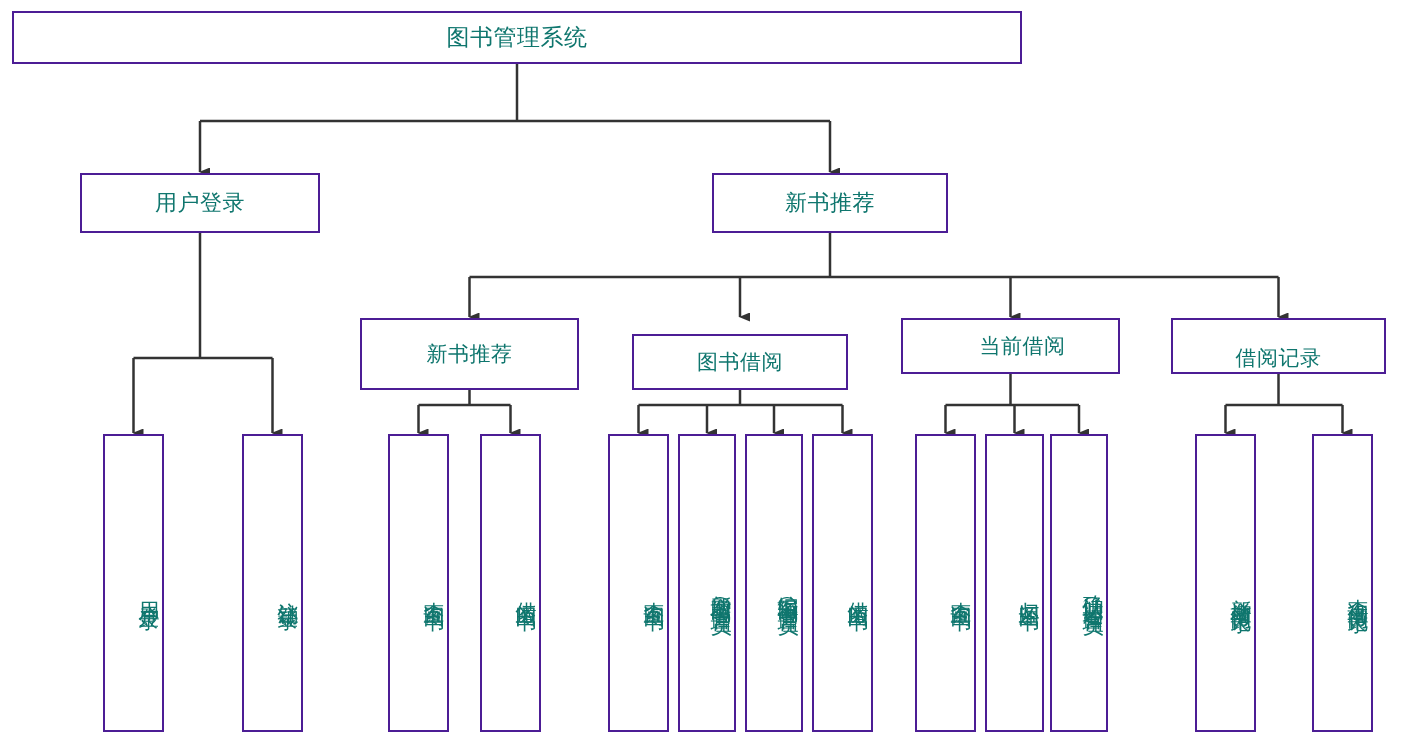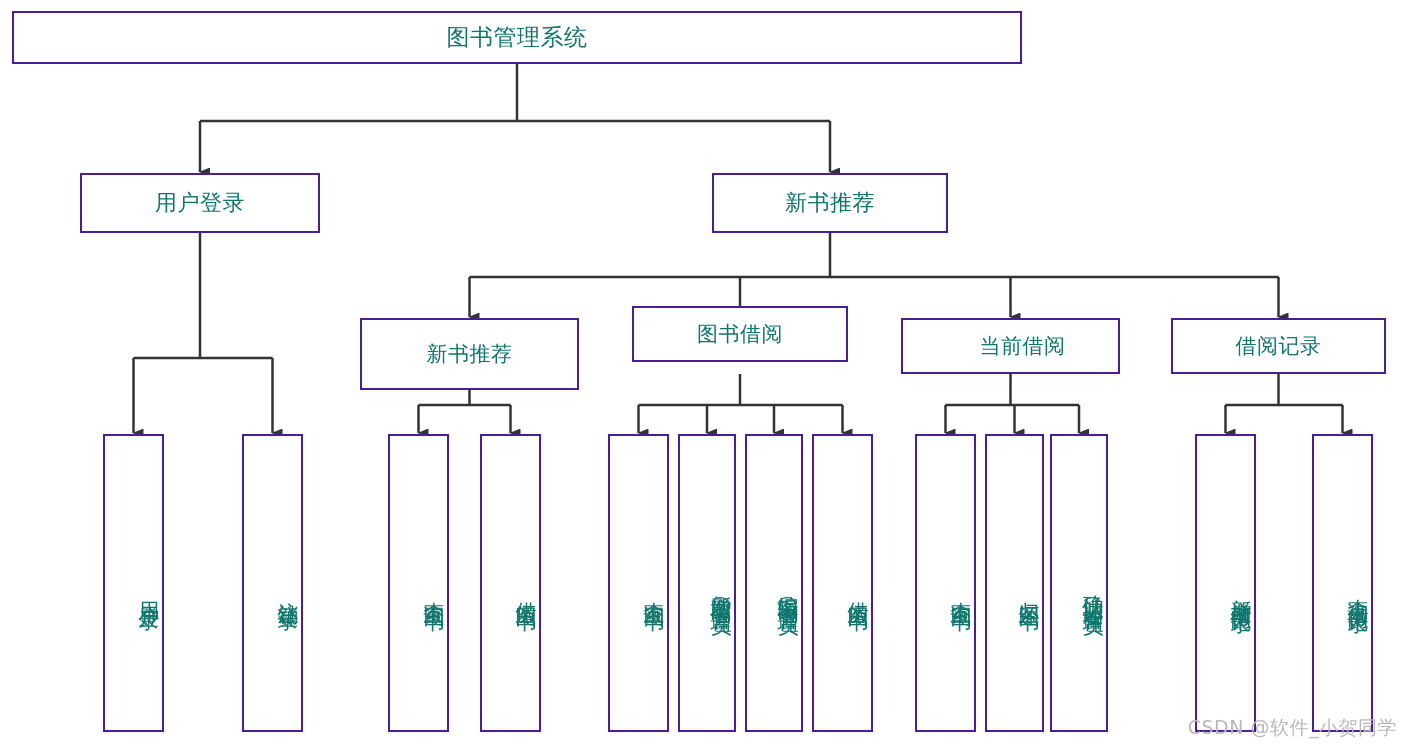--- a/index.html
+++ b/index.html
@@ -123,27 +123,27 @@
   <div class="node horizontal level1" style="left: 80px; top: 173px; width: 240px; height: 60px;">
     <span class="label">用户登录</span>
   </div>
   <div class="node horizontal level1" style="left: 712px; top: 173px; width: 236px; height: 60px;">
     <span class="label">新书推荐</span>
   </div>
 
   <div class="node horizontal level2" style="left: 360px; top: 318px; width: 219px; height: 72px;">
     <span class="label">新书推荐</span>
   </div>
-  <div class="node horizontal level2" style="left: 632px; top: 306px; width: 216px; height: 56px;">
+  <div class="node horizontal level2" style="left: 632px; top: 334px; width: 216px; height: 56px;">
     <span class="label">图书借阅</span>
   </div>
   <div class="node horizontal level2" style="left: 901px; top: 318px; width: 219px; height: 56px; padding-left: 24px;">
     <span class="label">当前借阅</span>
   </div>
-  <div class="node horizontal level2" style="left: 1171px; top: 318px; width: 215px; height: 56px;">
+  <div class="node horizontal level2" style="left: 1171px; top: 318px; width: 215px; height: 56px; align-items: flex-end;">
     <span class="label">借阅记录</span>
   </div>
 
   <div class="node vertical" style="left: 103px; top: 434px; width: 61px; height: 298px;">
     <span class="label">用户登录</span>
   </div>
   <div class="node vertical" style="left: 242px; top: 434px; width: 61px; height: 298px;">
     <span class="label">注销登录</span>
   </div>
 
@@ -177,14 +177,13 @@
     <span class="label">确认归还（管理员）</span>
   </div>
 
   <div class="node vertical" style="left: 1195px; top: 434px; width: 61px; height: 298px;">
     <span class="label">新增借阅记录</span>
   </div>
   <div class="node vertical" style="left: 1312px; top: 434px; width: 61px; height: 298px;">
     <span class="label">查询借阅记录</span>
   </div>
 
-  <div id="watermark">CSDN @软件_小贺同学</div>
 </div>
 
 </body></html>

